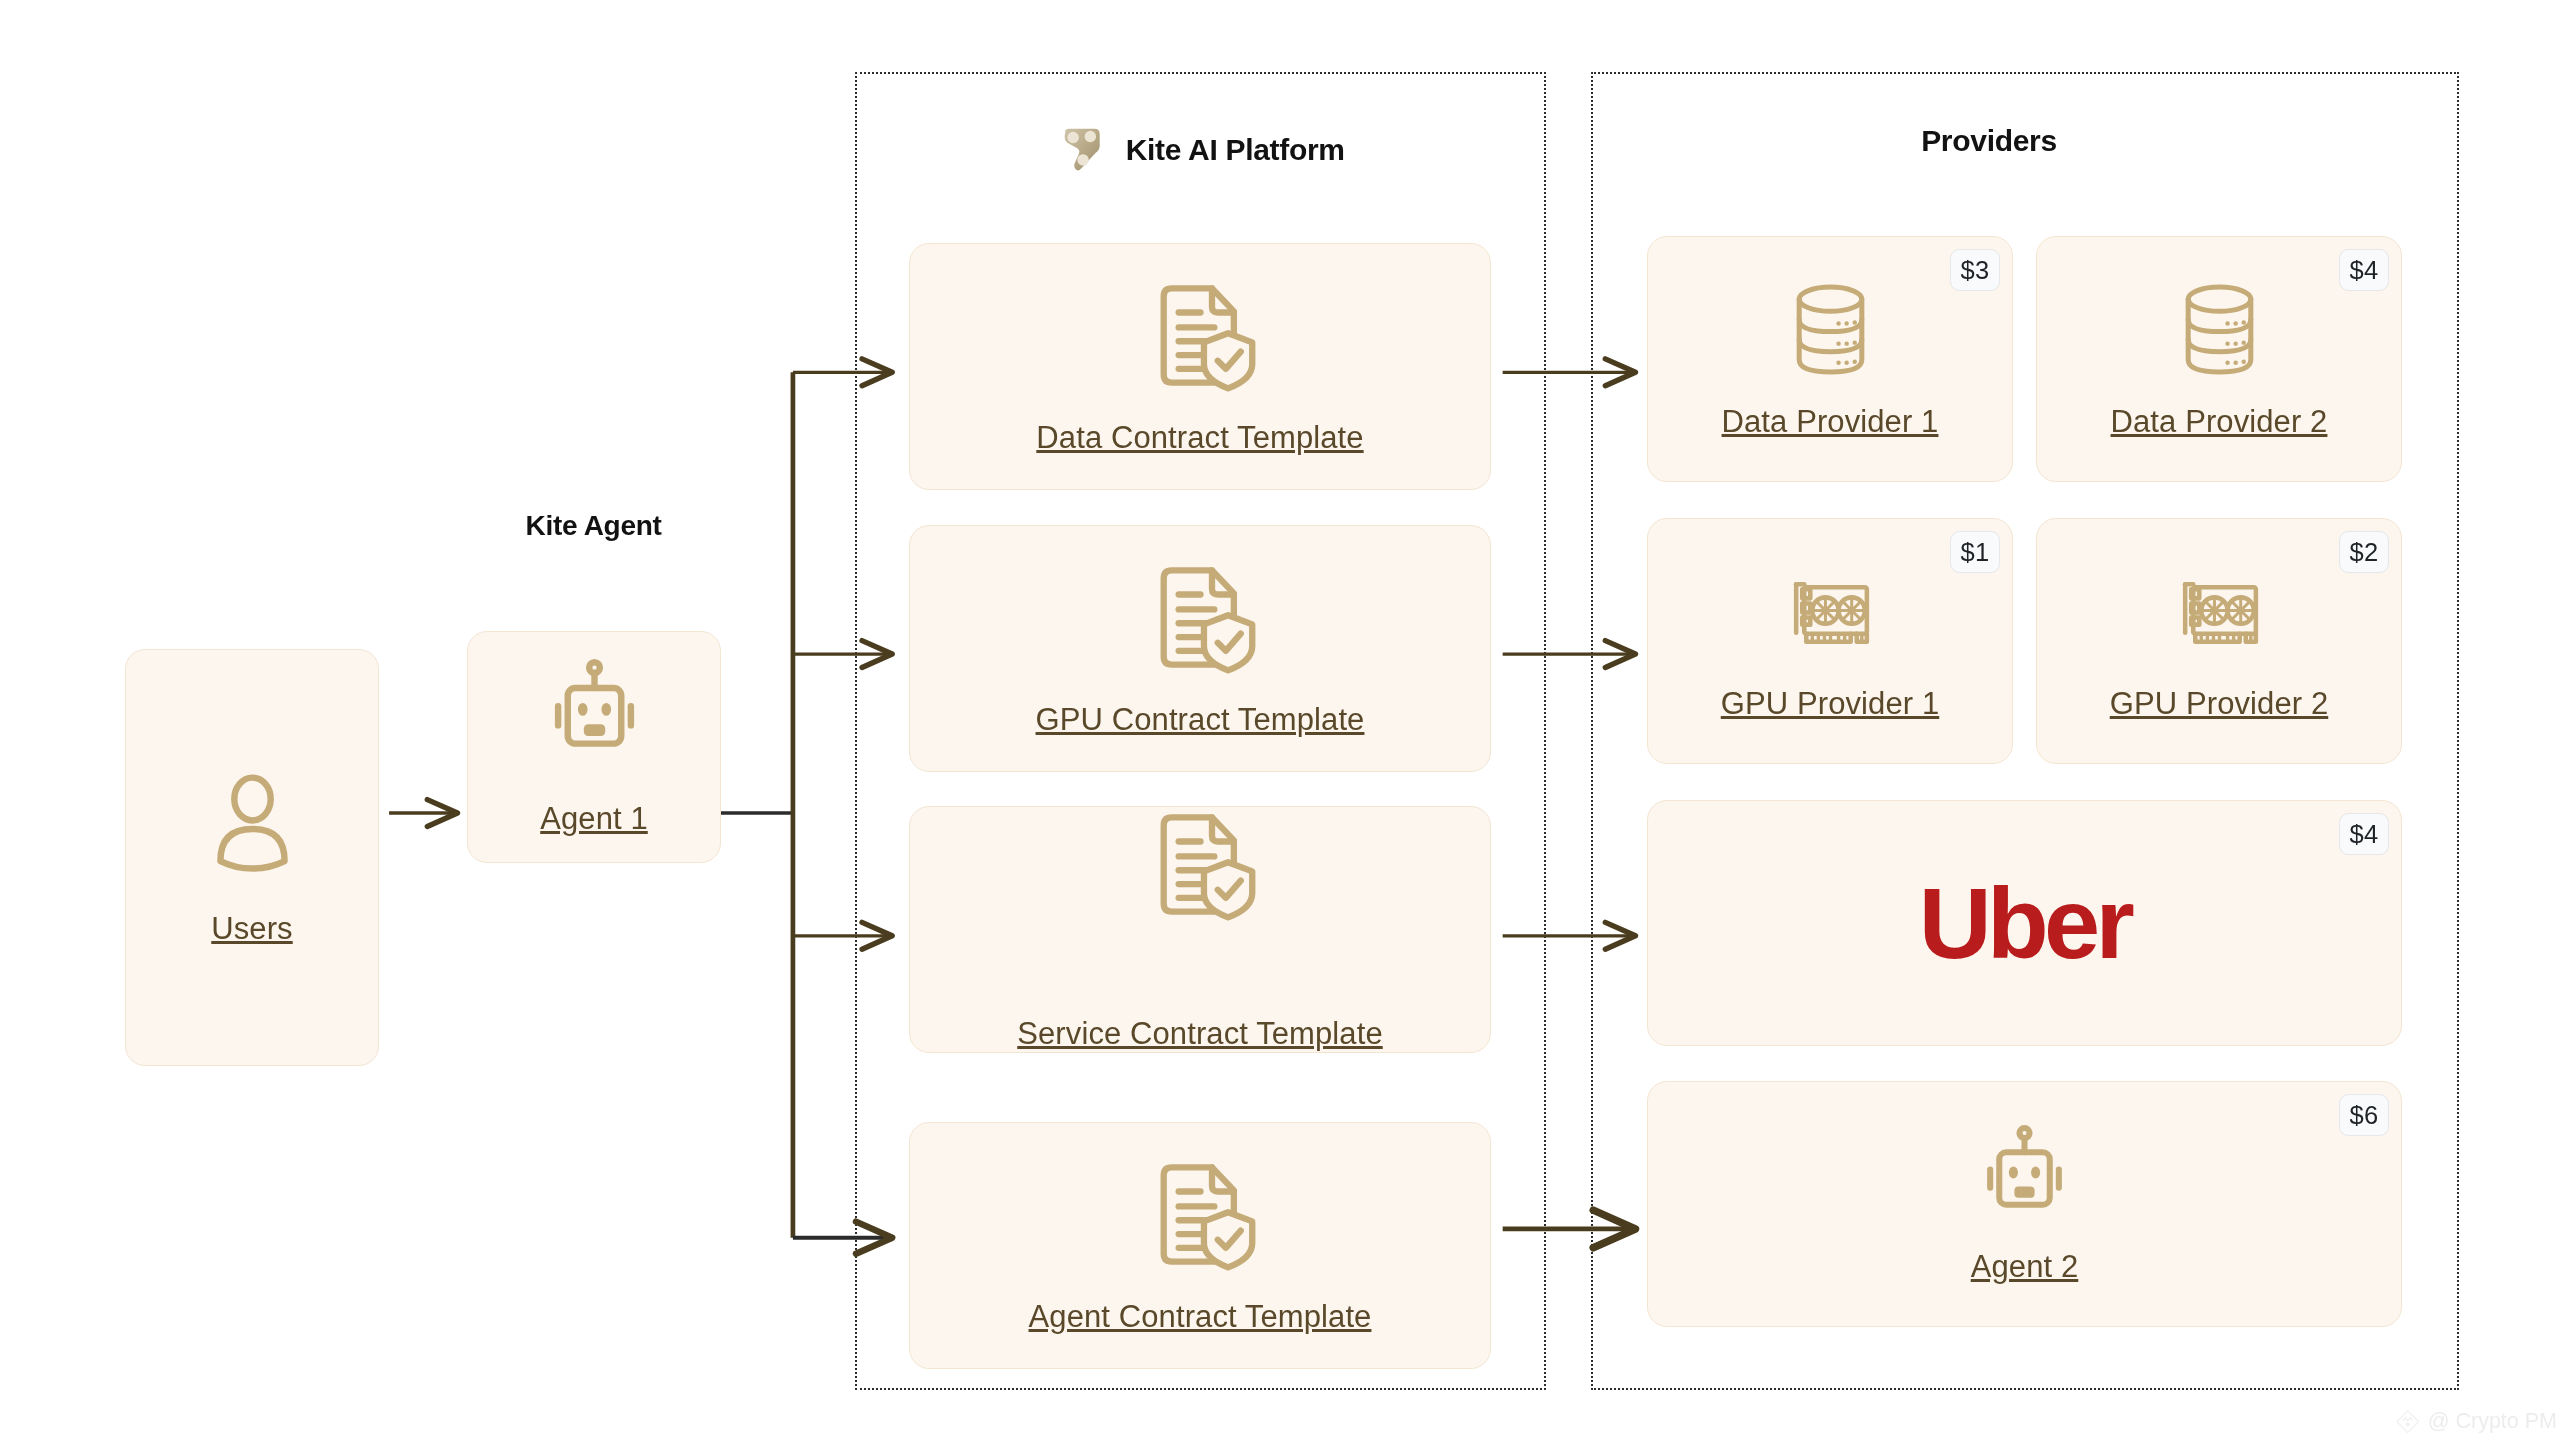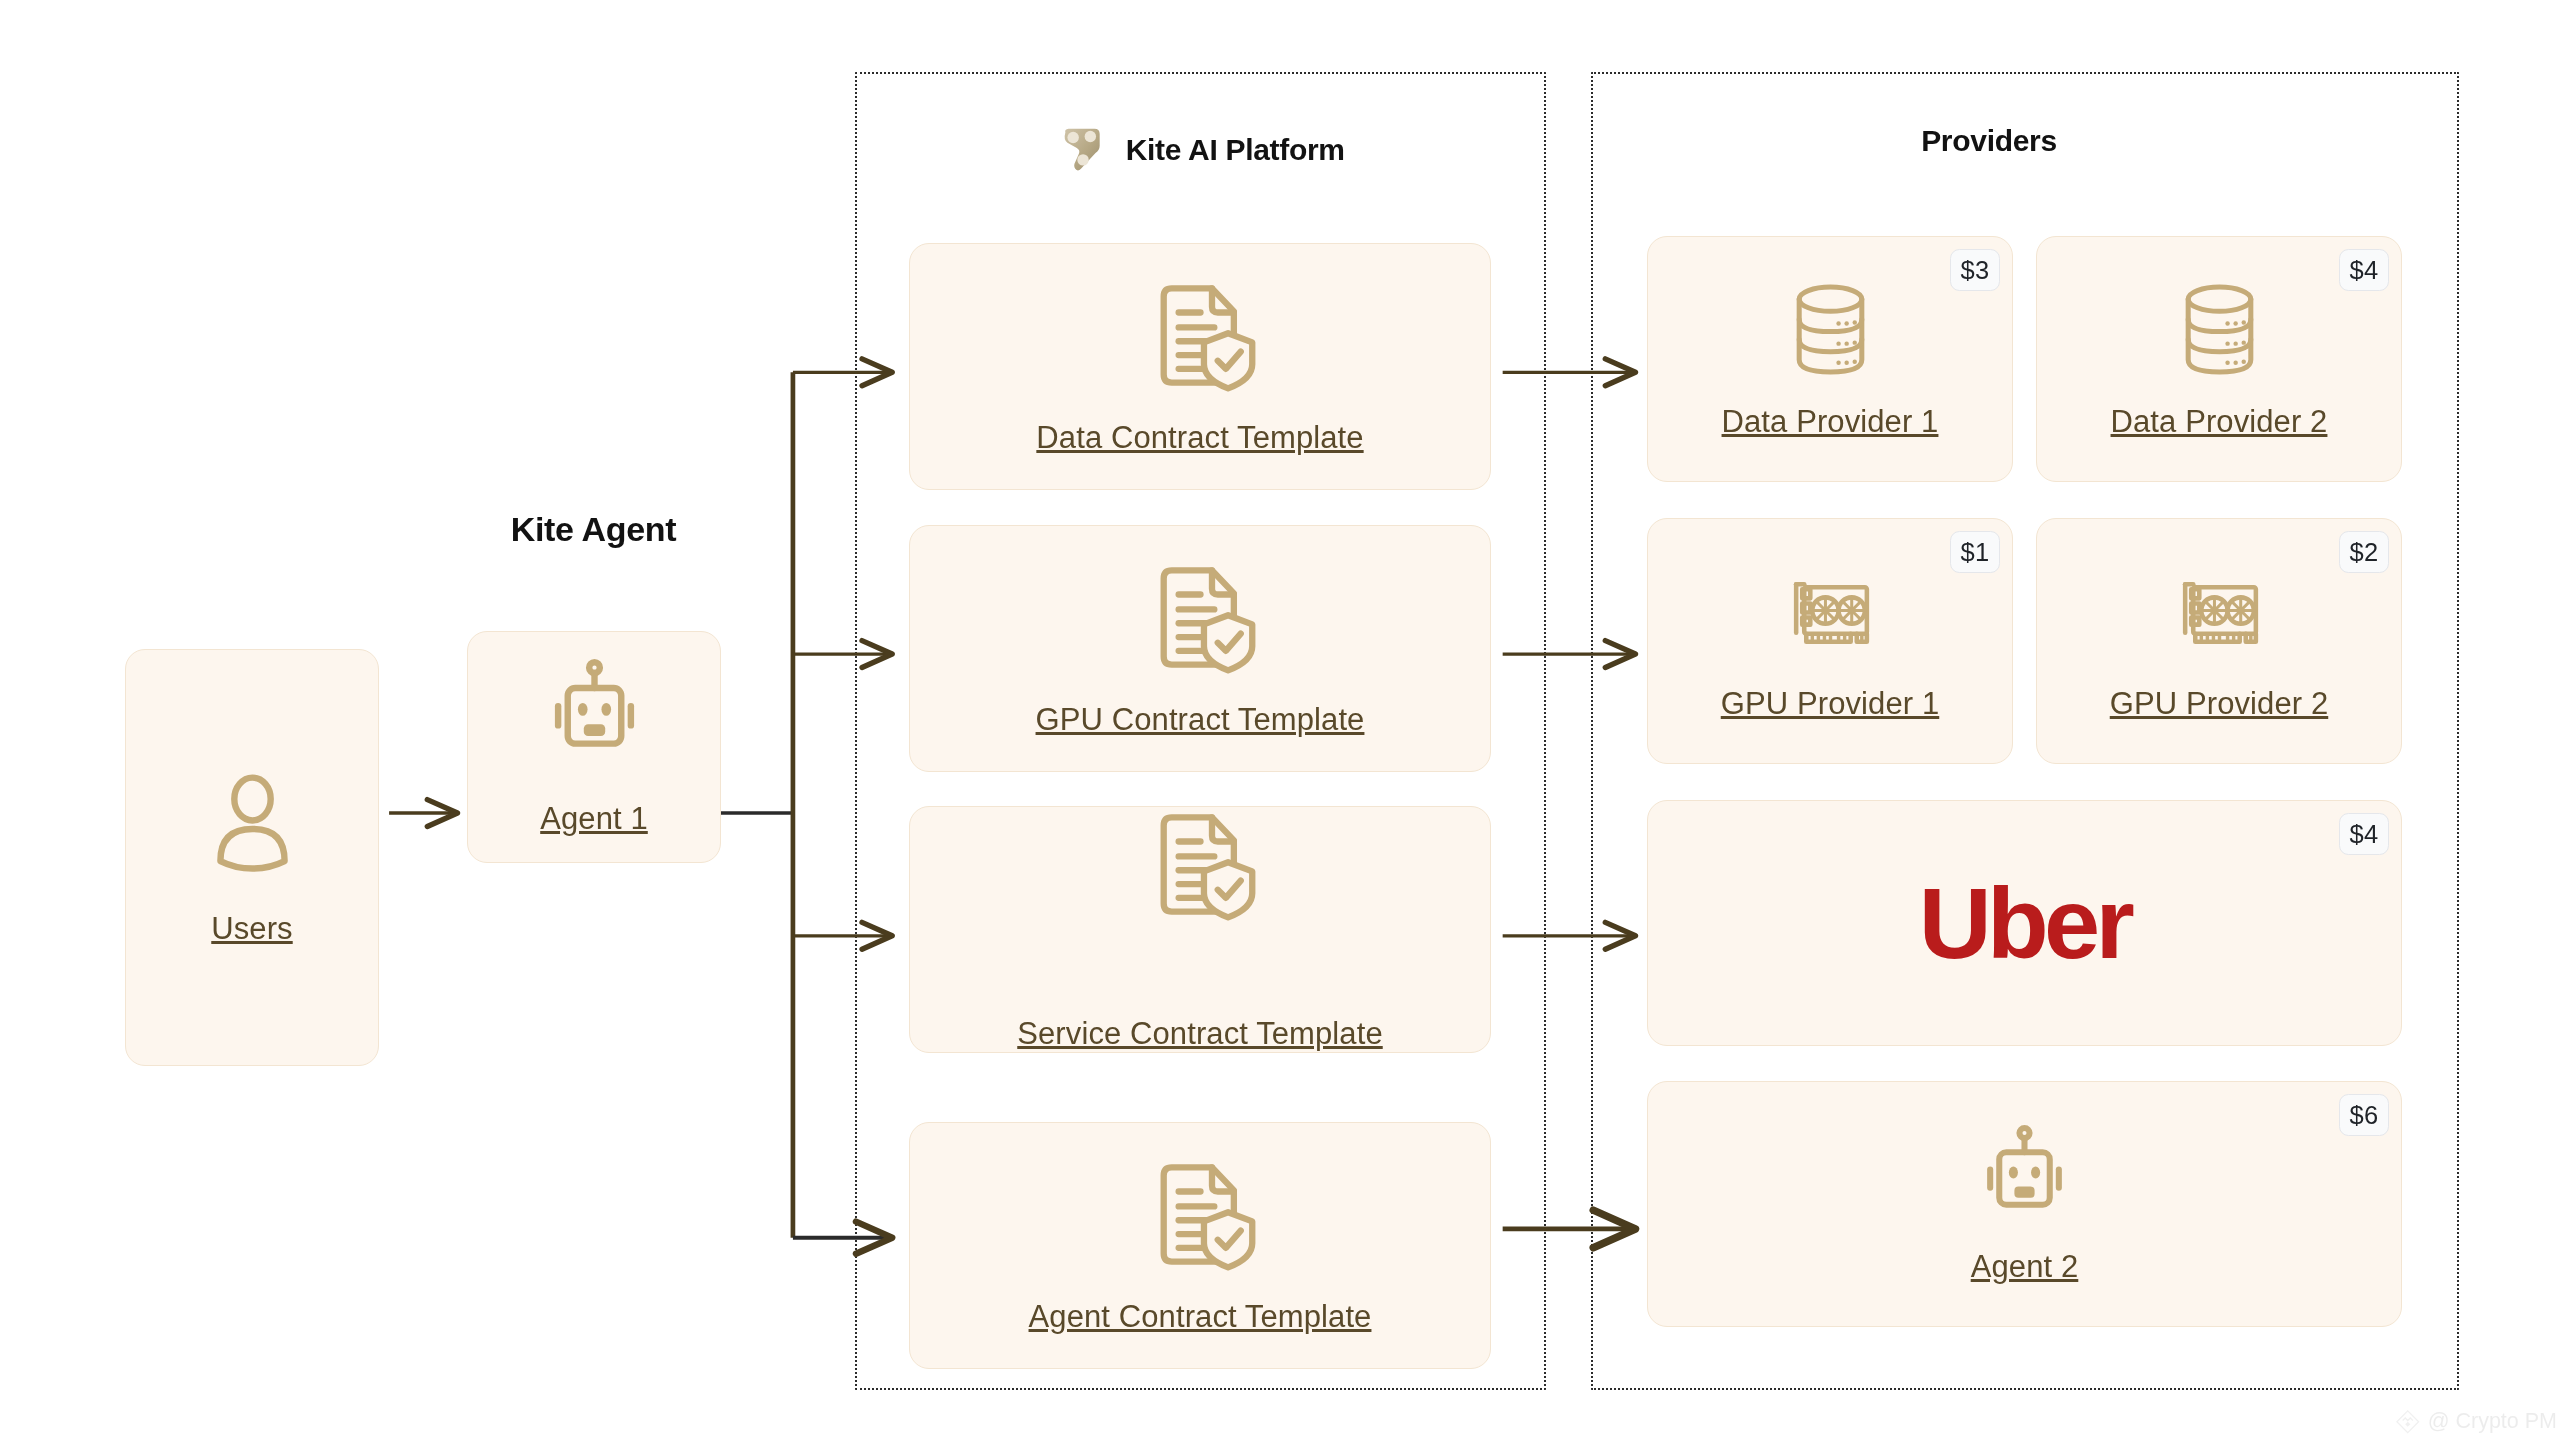--- a/index.html
+++ b/index.html
@@ -76,21 +76,21 @@
   #card-users  { left: 125px;  top: 649px; width: 254px; height: 417px; }
   #card-agent1 { left: 467px;  top: 631px; width: 254px; height: 232px; }
   #card-users .card-icon  { width: 107px; height: 107px; margin-bottom: 36px; }
   #card-agent1 .card-icon { width: 107px; height: 107px; margin-bottom: 36px; }
 
   
   #passport-label {
     position: absolute;
     left: 421px; top: 510px; width: 345px;
     text-align: center;
-    font-size: 34px;
+    font-size: 28px;
     font-weight: 700;
     line-height: 1.12;
     color: #121212;
     letter-spacing: -0.3px;
   }
 
   
   .contract-card { left: 909px; width: 582px; height: 247px; }
   #card-contract-0 { top: 243px; }
   #card-contract-1 { top: 525px; }

